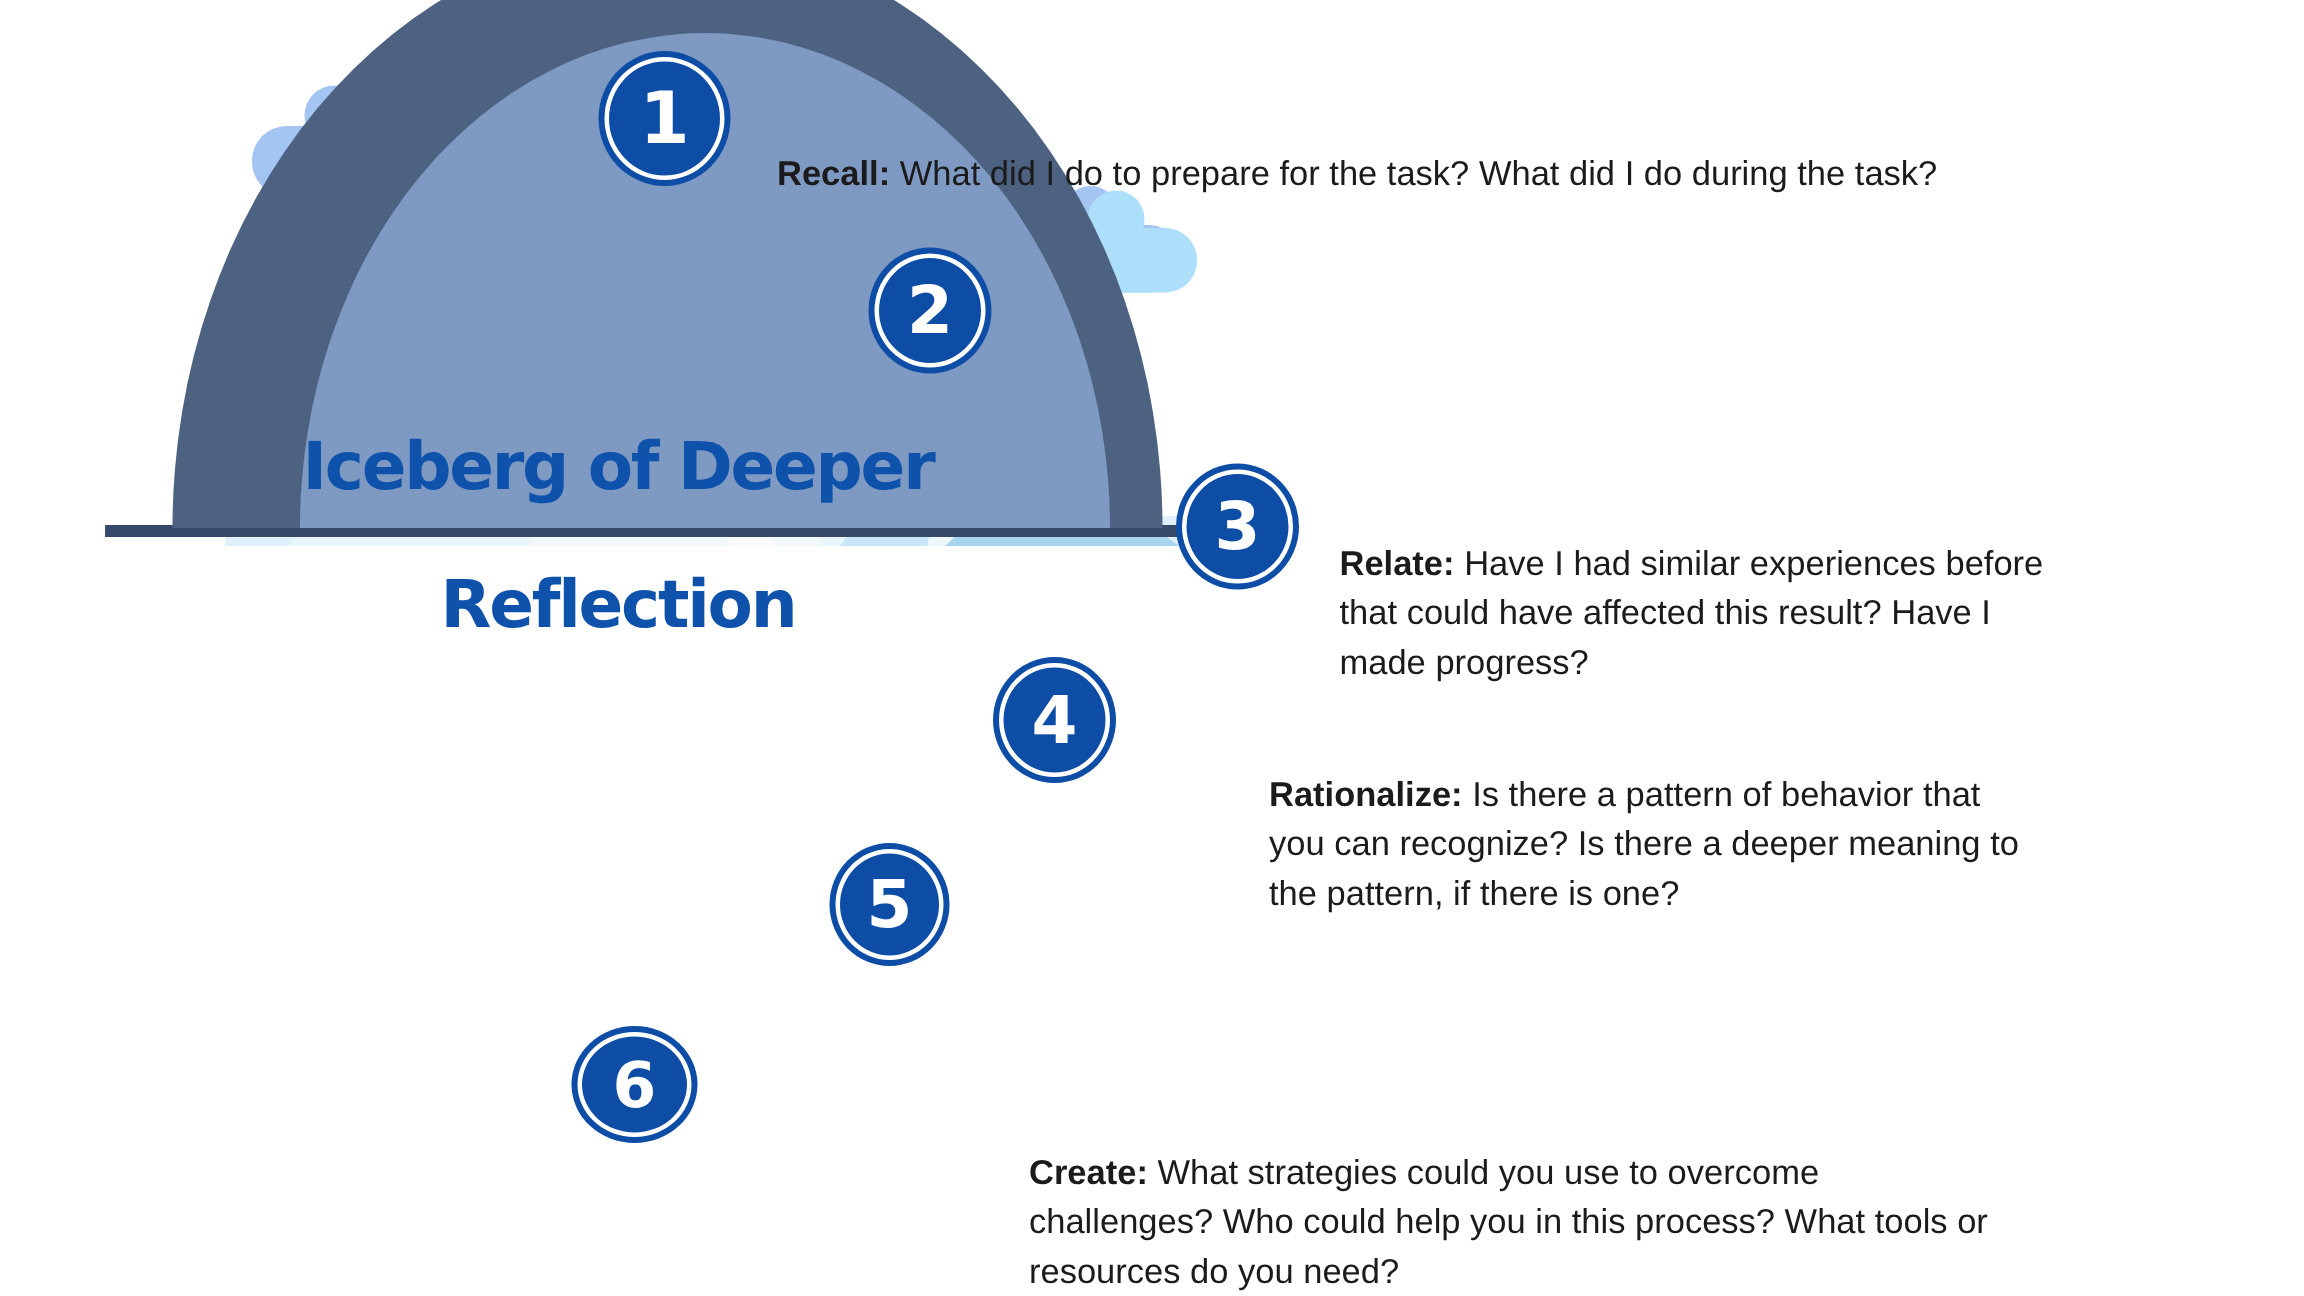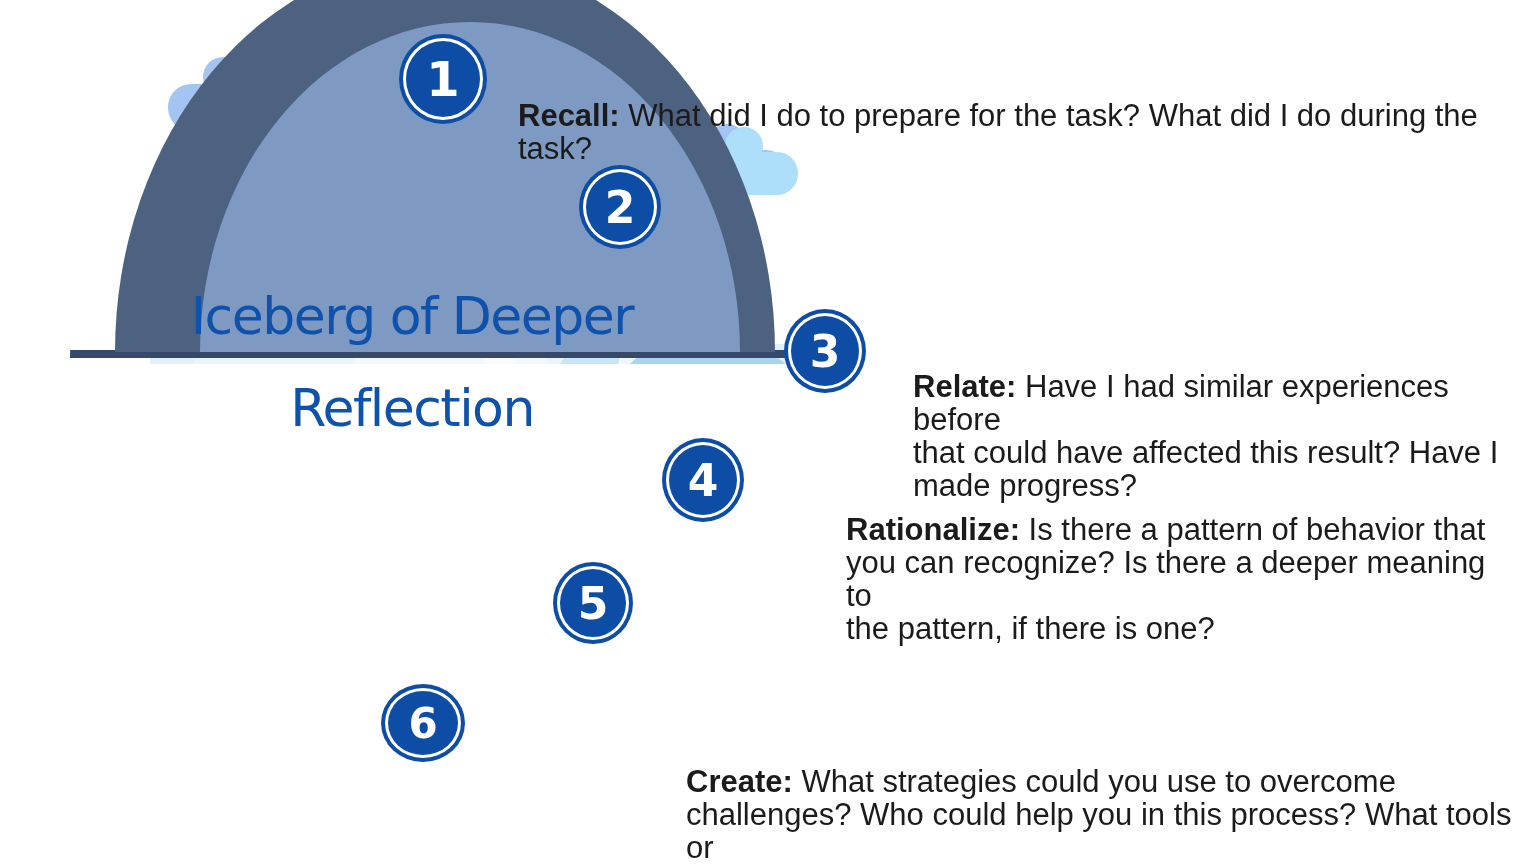--- a/index.html
+++ b/index.html
@@ -4,36 +4,36 @@
 <style>
   html,body{margin:0;padding:0;background:#ffffff;}
   .canvas{
     position:relative;width:1536px;height:864px;overflow:hidden;background:#ffffff;
     font-family:"Liberation Sans","DejaVu Sans",sans-serif;color:#1b1b1b;
   }
   .bg{position:absolute;left:0;top:0;width:1536px;height:864px;}
   .abs{position:absolute;}
   .title-line{
     font-family:"DejaVu Sans","Liberation Sans",sans-serif;
-    font-weight:400;font-size:52px;letter-spacing:-1.5px;
+    font-weight:700;font-size:44px;letter-spacing:-1.5px;
     color:#0E52AB;text-align:center;line-height:1.1;
   }
   .subtitle{
     color:#ffffff;font-size:24px;line-height:33px;text-align:center;
     white-space:pre-line;font-weight:400;
   }
   .num-circle{
     box-sizing:content-box;border-radius:50%;
     background:#0E4DA6;border:3px solid #ffffff;box-shadow:0 0 0 4px #0E4DA6;
     display:flex;align-items:center;justify-content:center;
     color:#ffffff;font-weight:700;
     font-family:"DejaVu Sans","Liberation Sans",sans-serif;
   }
   .stage-text{
-    font-size:31px;line-height:33px;white-space:pre-line;color:#1b1b1b;
+    font-size:23px;line-height:33px;white-space:pre-line;color:#1b1b1b;
   }
   .stage-text b{font-weight:700;}
 </style>
 </head>
 <body>
 
 <div class="canvas">
 
   <svg class="bg" viewBox="0 0 1536 864" aria-hidden="true">
     <defs>
@@ -111,21 +111,21 @@
   </div>
   <div class="abs num-circle" style="left:385px;top:688px;width:70px;height:64px;font-size:42px;">
     <span>6</span>
   </div>
 
   <div class="abs stage-text" style="left:518px;top:66px;width:1000px;">
     <b>Recall:</b><span> What did I do to prepare for the task? What did I do during the task?</span>
   </div>
 
 
-  <div class="abs stage-text" style="left:893px;top:337px;width:590px;margin-left:20px;">
+  <div class="abs stage-text" style="left:893px;top:326px;width:590px;">
     <b>Relate:</b><span> Have I had similar experiences before
 that could have affected this result? Have I
 made progress?</span>
   </div>
 
   <div class="abs stage-text" style="left:846px;top:480px;width:650px;">
     <b>Rationalize:</b><span> Is there a pattern of behavior that
 you can recognize? Is there a deeper meaning to
 the pattern, if there is one?</span>
   </div>

